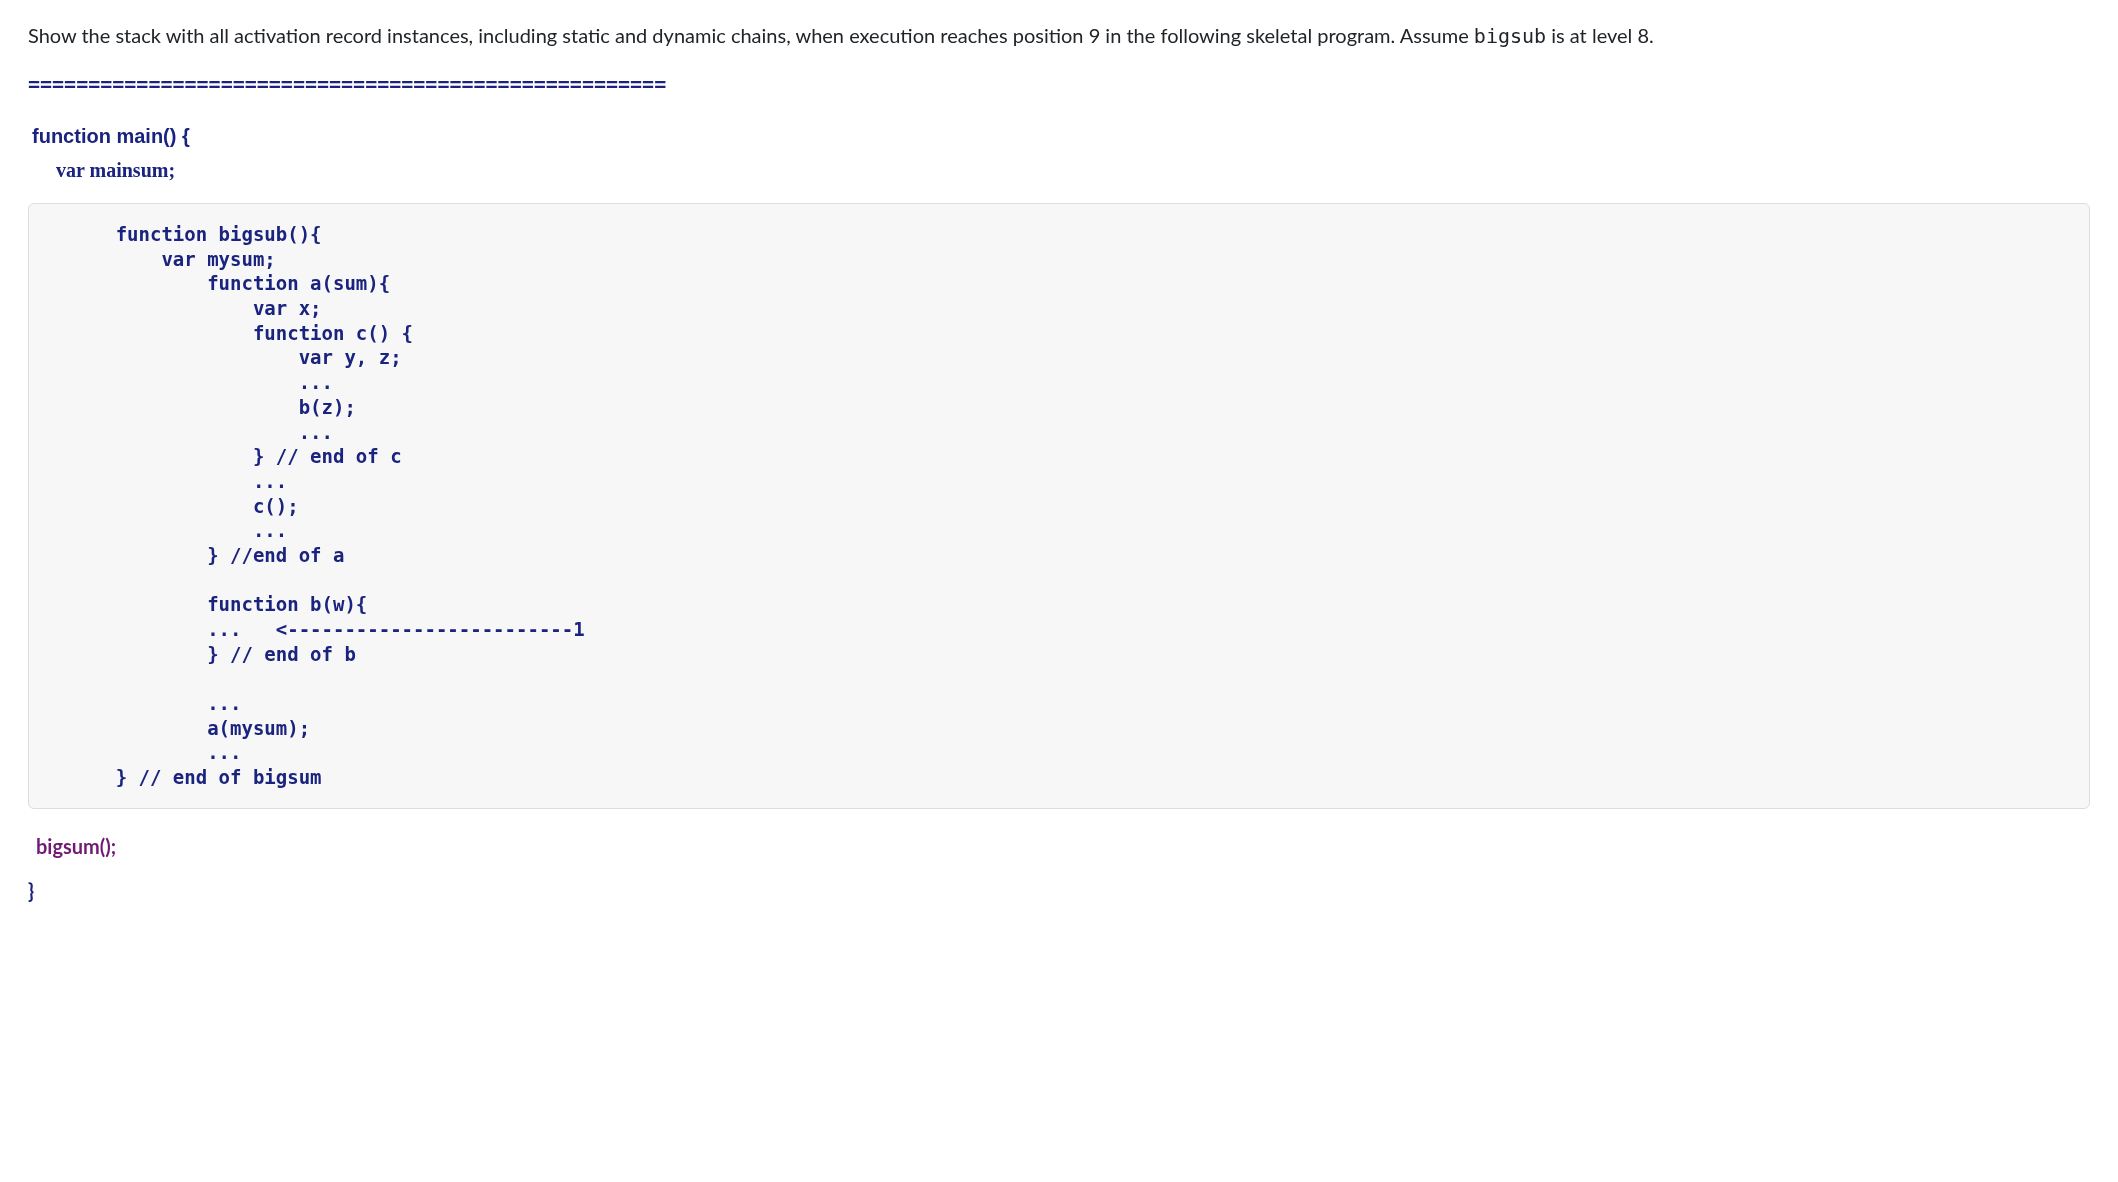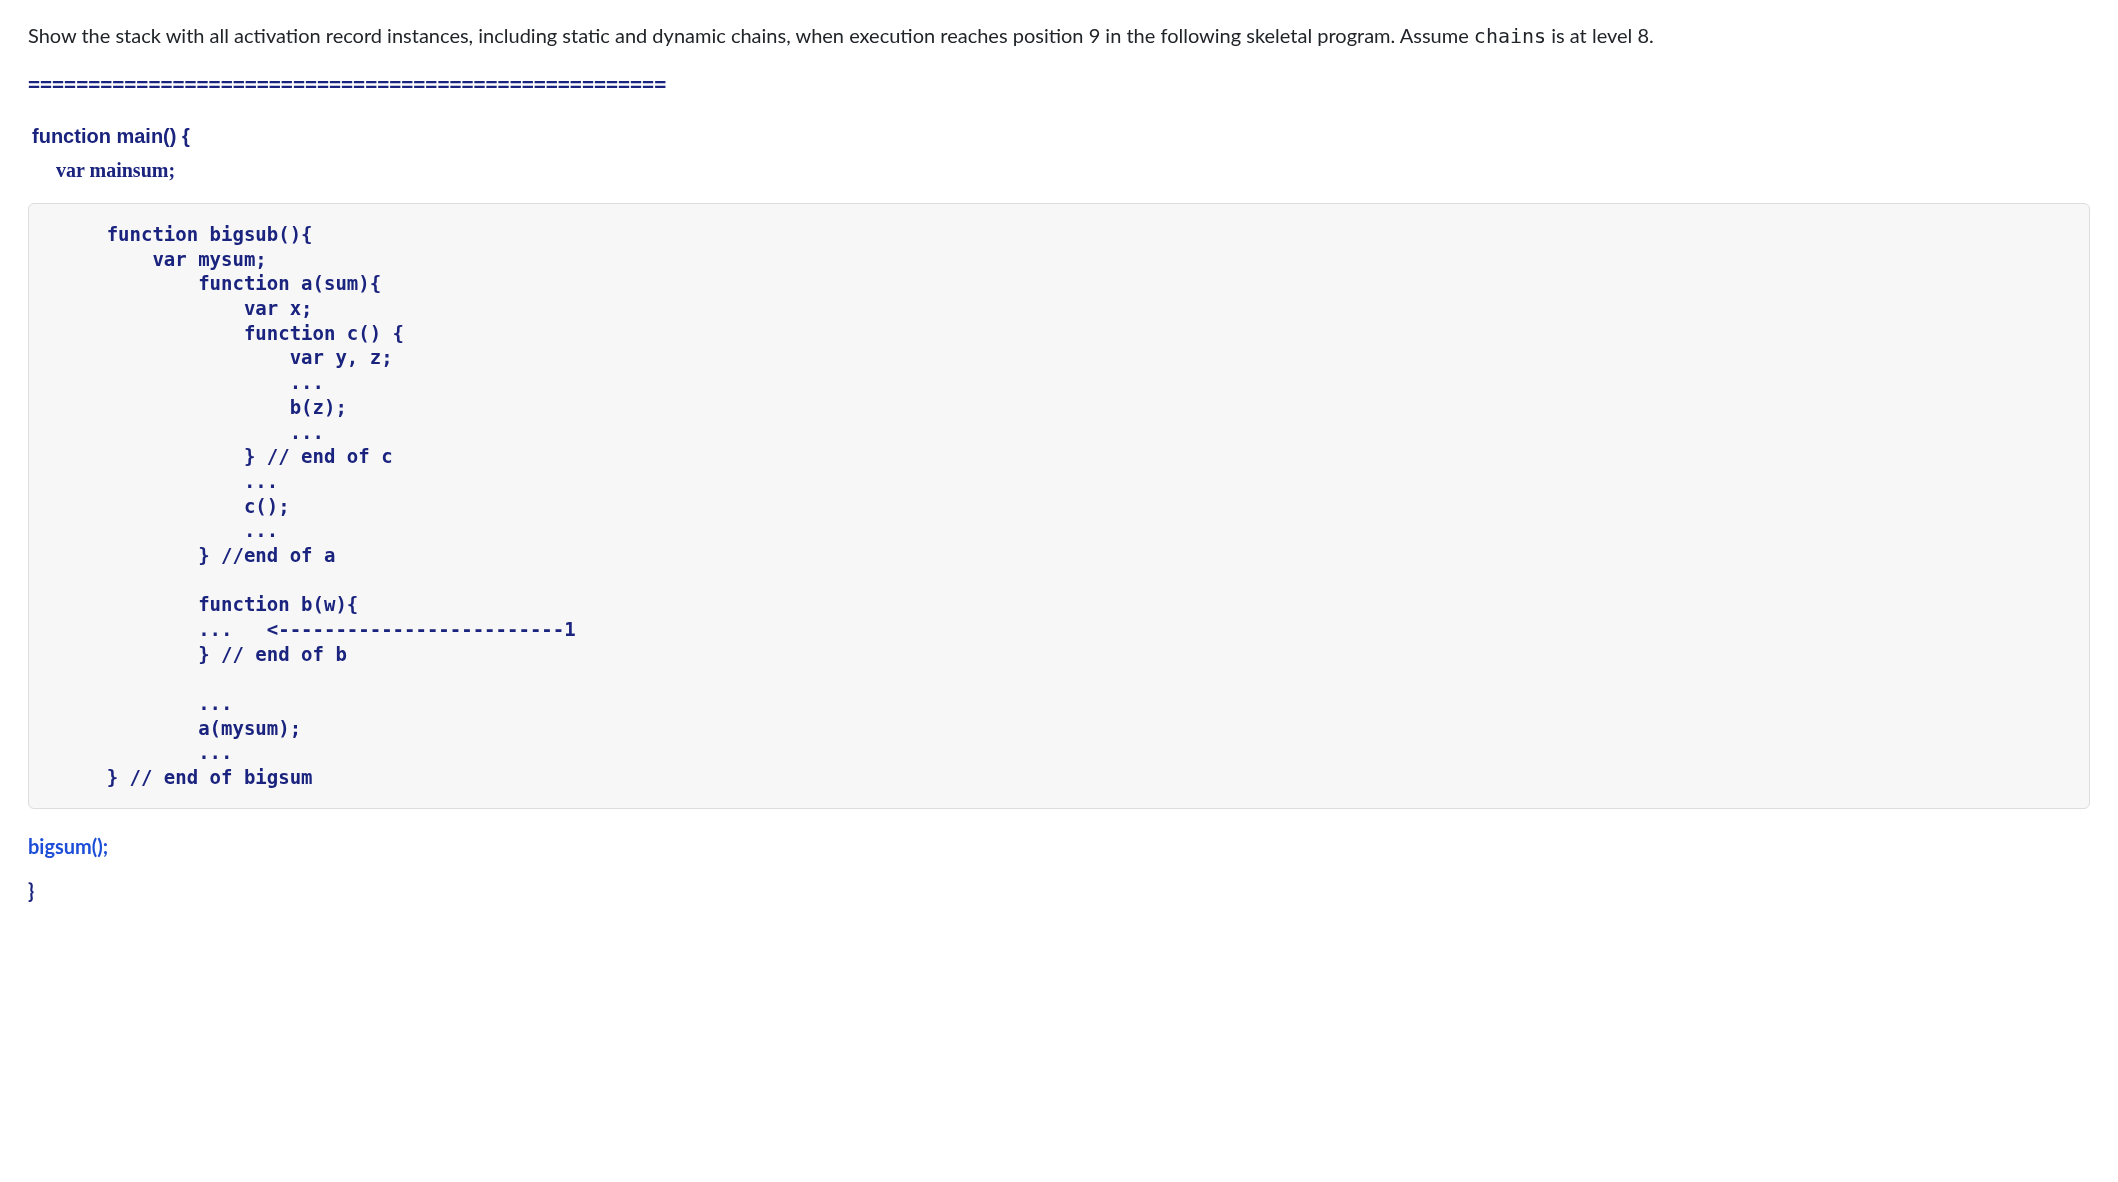--- a/index.html
+++ b/index.html
@@ -34,48 +34,48 @@
   .fn-var {
     font-family: Liberation Serif, serif;
     color: #1a237e;
     font-weight: 600;
     margin: 0 0 18px 28px;
   }
   .code-block {
     background: #f7f7f7;
     border: 1px solid #ddd;
     border-radius: 6px;
-    padding: 18px 28px 18px 9px;
+    padding: 18px 28px 18px 18px;
     margin: 0 0 22px 0;
     font-family: 'Consolas', 'Monaco', monospace;
     font-size: 19px;
     line-height: 1.3;
     color: #1a237e;
     font-weight: 700;
     white-space: pre;
     overflow-x: auto;
   }
   .after-block {
     font-family: 'Lato', 'Segoe UI', Arial, sans-serif;
-    color: #1d4ed8;
+    color: #701a75;
     font-weight: 700;
-    margin: 0;
+    margin: 8px;
   }
   .brace {
     font-family: 'Lato', 'Segoe UI', Arial, sans-serif;
     color: #1a237e;
     font-weight: 700;
     margin: 14px 0 0 0;
   }
 </style>
 </head>
 <body>
 
 <div class="question">
-  <span>Show the stack with all activation record instances, including static and dynamic chains, when execution reaches position 9 in the following skeletal program. Assume </span><span class="mono">chains</span><span> is at level 8.</span>
+  <span>Show the stack with all activation record instances, including static and dynamic chains, when execution reaches position 9 in the following skeletal program. Assume </span><span class="mono">bigsub</span><span> is at level 8.</span>
 </div>
 
 <div class="divider">=====================================================</div>
 
 <div class="fn-header">function main() {</div>
 <div class="fn-var">var mainsum;</div>
 
 <div class="code-block">      function bigsub(){
           var mysum;
               function a(sum){

